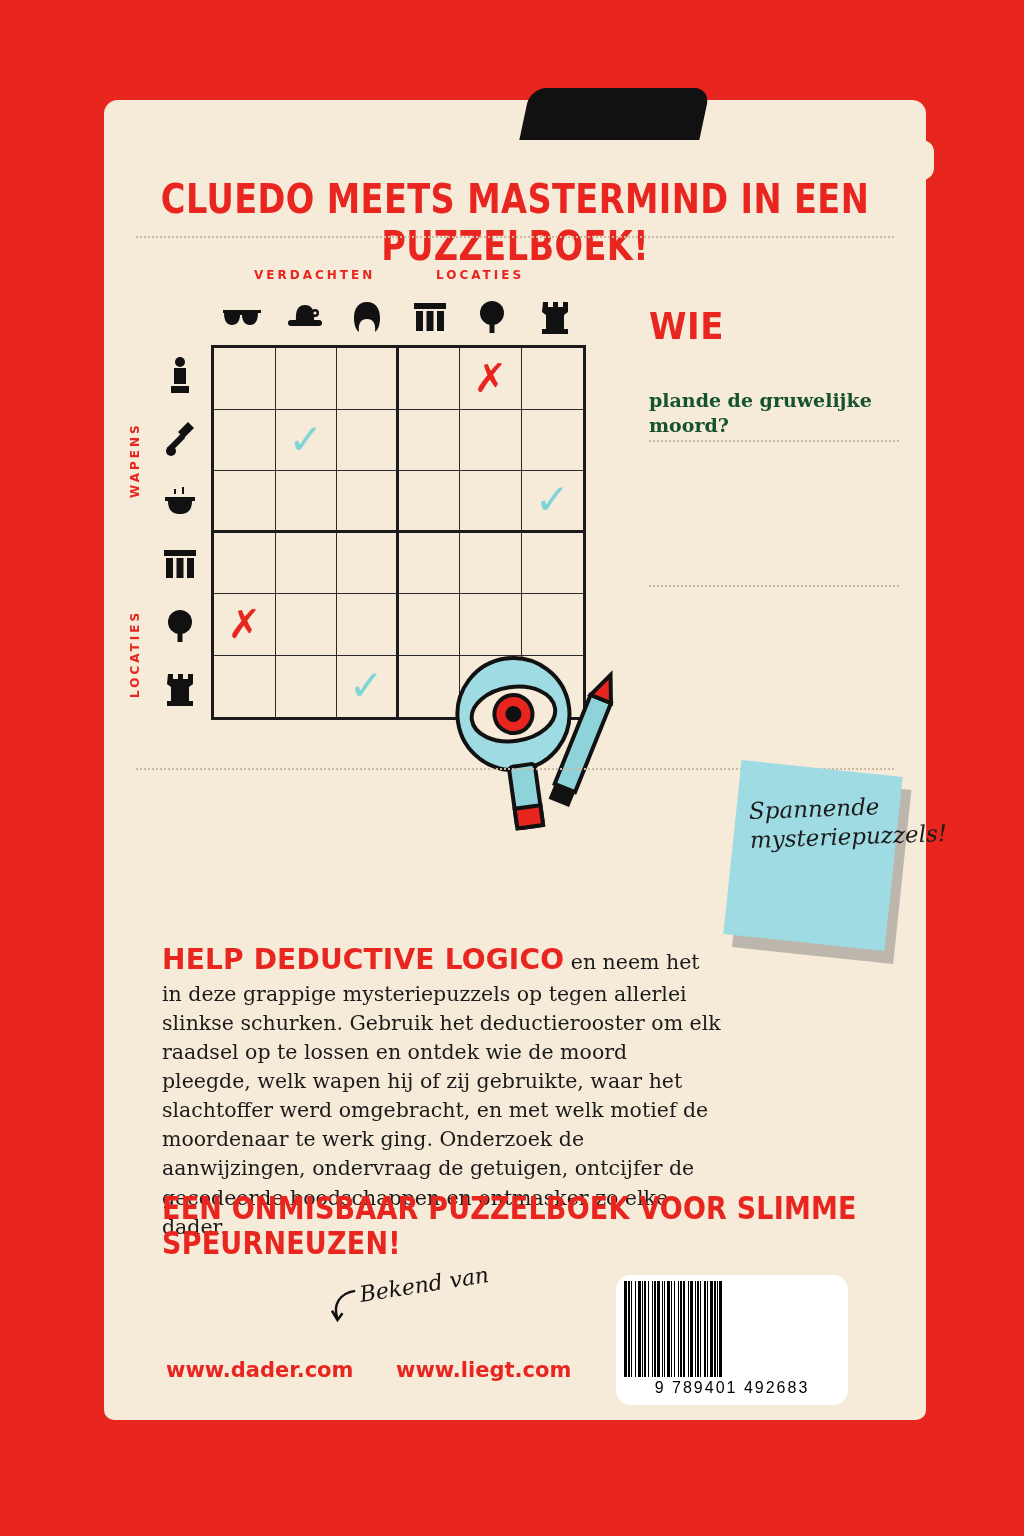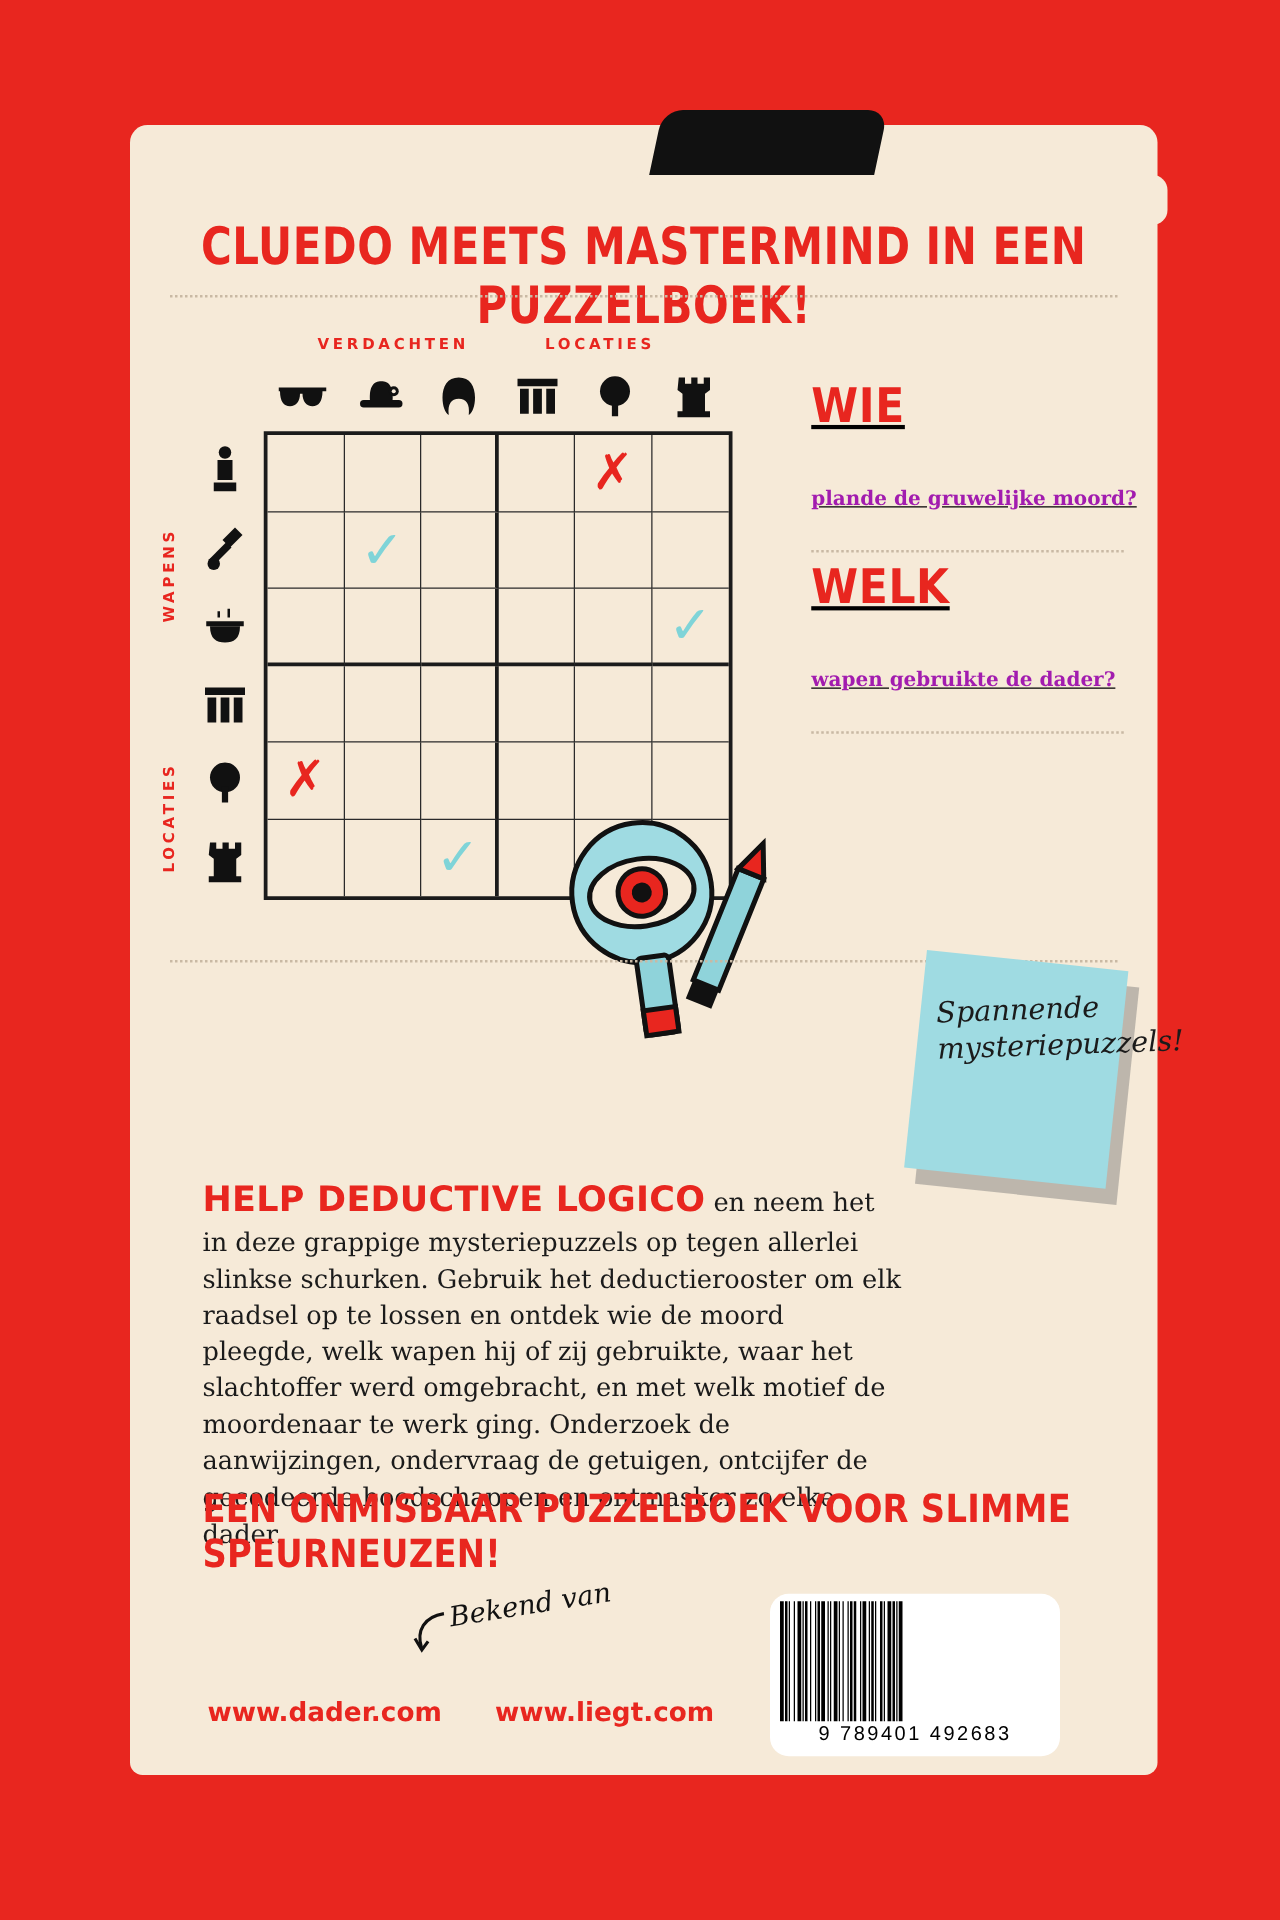--- a/index.html
+++ b/index.html
@@ -81,28 +81,28 @@
     display:flex;align-items:center;justify-content:center;
     font-size:40px;line-height:1;
   }
   .mark.x{color:#e8261f;font-family:"DejaVu Sans", sans-serif;font-weight:bold;}
   .mark.v{color:#7fd4d8;font-family:"DejaVu Sans", sans-serif;font-weight:bold;font-size:42px;}
   .colicons{position:absolute;left:107px;top:45px;width:375px;height:48px;display:grid;grid-template-columns:repeat(6,1fr);}
   .rowicons{position:absolute;left:52px;top:97px;width:48px;height:375px;display:grid;grid-template-rows:repeat(6,1fr);}
   .ic{display:flex;align-items:center;justify-content:center;color:#111;font-size:30px;line-height:1;}
   .ic svg{display:block;}
   
-  .qblock{position:absolute;left:545px;width:280px;text-decoration:underline;}
+  .qblock{position:absolute;left:545px;width:280px;}
   .qtitle{
     color:#e8261f;font-family:"DejaVu Sans", sans-serif;font-weight:bold;
     font-size:34px;letter-spacing:0.5px;transform:scaleY(1.12);transform-origin:left top;
     margin:0 0 10px 0;
   }
   .qtext{
-    color:#a21caf;font-family:"DejaVu Serif", serif;font-weight:bold;font-size:16px;line-height:1.32;margin-top:45px;
+    color:#14532d;font-family:"DejaVu Serif", serif;font-weight:bold;font-size:19px;line-height:1.32;margin-top:45px;
   }
   
   .magnifier{position:absolute;left:310px;top:400px;width:220px;height:200px;}
   
   .copy{
     position:absolute;left:58px;width:560px;
     color:#1b1b1b;font-family:"DejaVu Serif", serif;font-size:20.5px;line-height:1.42;
   }
   .copy .red{color:#e8261f;font-family:"DejaVu Sans", sans-serif;font-weight:bold;font-size:28px;letter-spacing:0.2px;}
   .tagline{
@@ -305,24 +305,20 @@
         </g>
       </svg>
     </div>
 
     <div class="qblock" style="top:55px;">
       <div class="qtitle">WIE</div>
       <div class="qtext">plande de gruwelijke moord?</div>
     </div>
     <div class="dotrule" style="left:545px;top:192px;width:250px;"></div>
 
-    <div class="qblock" style="top:200px;">
-      <div class="qtitle">WELK</div>
-      <div class="qtext">wapen gebruikte de dader?</div>
-    </div>
     <div class="dotrule" style="left:545px;top:337px;width:250px;"></div>
 
   </div>
 
   <div class="dotrule" style="left:32px;top:668px;width:758px;"></div>
 
 
   <div class="copy" style="top:840px;">
     <span class="red">HELP DEDUCTIVE LOGICO</span><span> en neem het in deze grappige mysteriepuzzels op tegen allerlei slinkse schurken. Gebruik het deductierooster om elk raadsel op te lossen en ontdek wie de moord pleegde, welk wapen hij of zij gebruikte, waar het slachtoffer werd omgebracht, en met welk motief de moordenaar te werk ging. Onderzoek de aanwijzingen, ondervraag de getuigen, ontcijfer de gecodeerde boodschappen en ontmasker zo elke dader.</span>
   </div>

